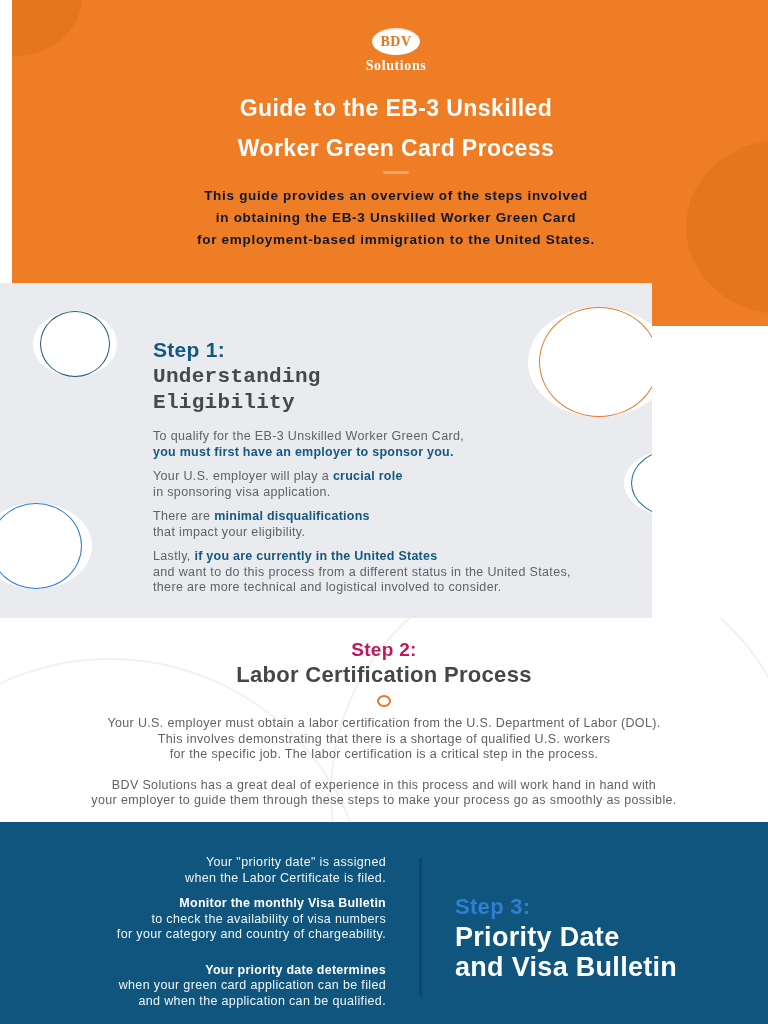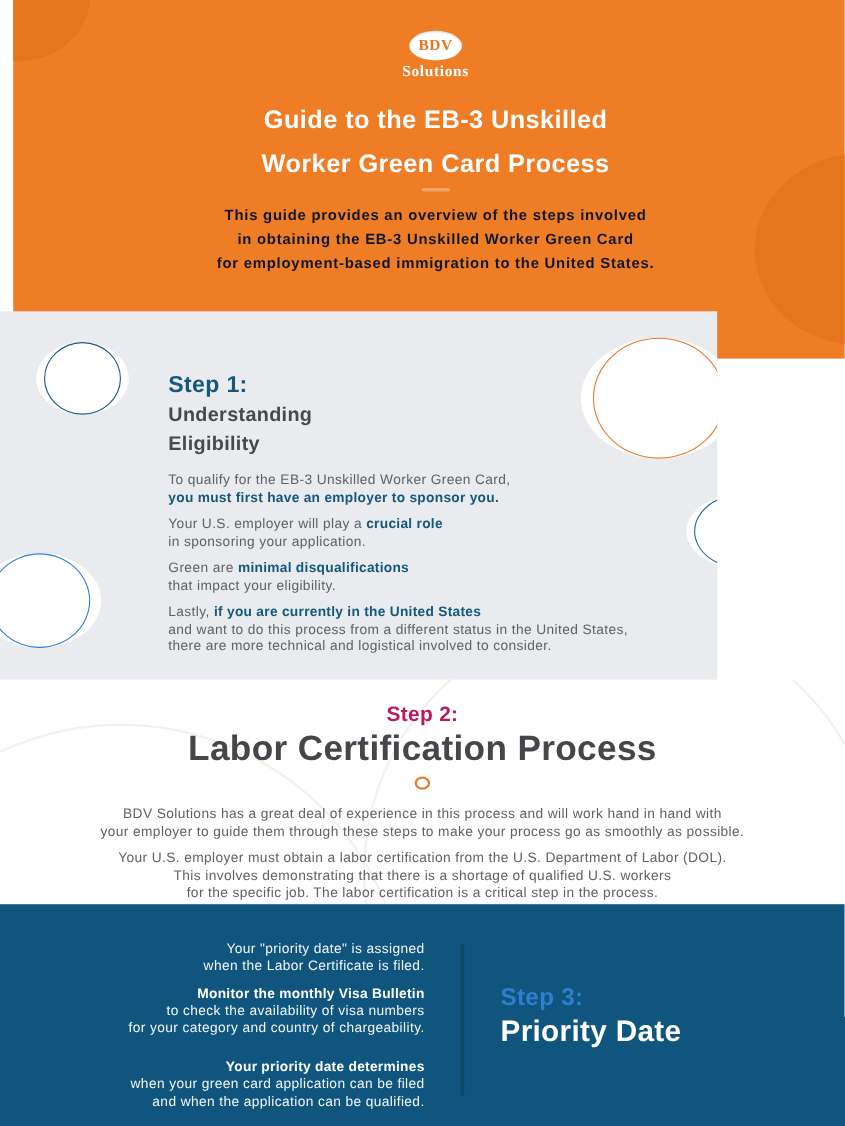--- a/index.html
+++ b/index.html
@@ -32,32 +32,32 @@
   .deco-navy .deco-ring   { border:1.5px solid #1E5B80; margin:7px; }
   .deco-orange { left:528px; top:24px;  width:142px; height:110px; }
   .deco-orange .deco-ring { border:1.5px solid #E8792A; margin:11px; }
   .deco-teal   { left:624px; top:166px; width:102px; height:68px; }
   .deco-teal .deco-ring   { border:1.5px solid #1D6B99; margin:7px; }
   .deco-blue   { left:-20px; top:220px; width:112px; height:86px; }
   .deco-blue .deco-ring   { border:1.5px solid #2E7FD9; margin:10px; }
 
   .s1-content { position:absolute; left:153px; top:55px; width:470px; }
   .step-label { color:#14587F; font-size:21px; font-weight:700; letter-spacing:0.3px; }
-  .s1-title { margin-top:2px; color:#47484B; font-size:18px; font-weight:700; line-height:26px; letter-spacing:0.3px; }
+  .s1-title { margin-top:2px; color:#47484B; font-size:21px; font-weight:700; line-height:26px; letter-spacing:0.3px;font-family:Liberation Mono, monospace; }
   .body-p { color:#5E6267; font-size:12.5px; line-height:15.5px; letter-spacing:0.35px; margin-top:9px; }
   .body-p.first { margin-top:13px; }
   .hl { color:#14587F; font-weight:700; letter-spacing:0.25px; }
 
   
   .sec2 { position:absolute; left:0; top:618px; width:768px; height:204px; background:#ffffff; overflow:hidden; text-align:center; }
   .faint-circle { position:absolute; border-radius:50%; border:2px solid rgba(238,232,226,0.65); }
   .fc1 { width:470px; height:470px; left:330px; top:-60px; }
   .fc2 { width:520px; height:520px; left:-150px; top:40px; }
   .s2-label { position:relative; margin-top:21px; color:#be185d; font-size:19px; font-weight:700; letter-spacing:0.3px; }
-  .s2-title { position:relative; margin-top:1px; color:#45464A; font-size:32px; font-weight:700; letter-spacing:0.3px; }
+  .s2-title { position:relative; margin-top:1px; color:#45464A; font-size:22px; font-weight:700; letter-spacing:0.3px; }
   .ring-marker { position:relative; width:14px; height:12px; margin:7px auto 0 auto;
                  border:2.5px solid #E8792A; border-radius:50%; background:#ffffff; }
   .s2-p { position:relative; margin-top:9px; color:#5E6267; font-size:12.5px; line-height:15.5px; letter-spacing:0.35px; }
   .s2-p.second { margin-top:15px; }
 
   
   .sec3 { position:absolute; left:0; top:822px; width:768px; height:202px; background:#10557D; overflow:hidden; }
   .s3-left { position:absolute; left:60px; top:33px; width:326px; text-align:right; }
   .s3-p { color:rgba(255,255,255,0.95); font-size:12.5px; line-height:15.5px; letter-spacing:0.35px; margin-top:10px; }
   .s3-p.p1 { margin-top:0; }
@@ -119,53 +119,53 @@
         <span>Eligibility</span>
       </div>
 
       <p class="body-p first">
         <span>To qualify for the EB-3 Unskilled Worker Green Card,</span><br>
         <span class="hl">you must first have an employer to sponsor you.</span>
       </p>
 
       <p class="body-p">
         <span>Your U.S. employer will play a </span><span class="hl">crucial role</span><br>
-        <span>in sponsoring your application.</span>
+        <span>in sponsoring visa application.</span>
       </p>
 
       <p class="body-p">
-        <span>Green are </span><span class="hl">minimal disqualifications</span><br>
+        <span>There are </span><span class="hl">minimal disqualifications</span><br>
         <span>that impact your eligibility.</span>
       </p>
 
       <p class="body-p">
         <span>Lastly, </span><span class="hl">if you are currently in the United States</span><br>
         <span>and want to do this process from a different status in the United States,</span><br>
         <span>there are more technical and logistical involved to consider.</span>
       </p>
     </div>
   </div>
 
   <div class="sec2">
     <div class="faint-circle fc1"></div>
     <div class="faint-circle fc2"></div>
 
     <div class="s2-label">Step 2:</div>
     <div class="s2-title">Labor Certification Process</div>
     <div class="ring-marker"></div>
 
-    <p class="s2-p second">
-      <span>BDV Solutions has a great deal of experience in this process and will work hand in hand with</span><br>
-      <span>your employer to guide them through these steps to make your process go as smoothly as possible.</span>
-    </p>
-
     <p class="s2-p">
       <span>Your U.S. employer must obtain a labor certification from the U.S. Department of Labor (DOL).</span><br>
       <span>This involves demonstrating that there is a shortage of qualified U.S. workers</span><br>
       <span>for the specific job. The labor certification is a critical step in the process.</span>
+    </p>
+
+    <p class="s2-p second">
+      <span>BDV Solutions has a great deal of experience in this process and will work hand in hand with</span><br>
+      <span>your employer to guide them through these steps to make your process go as smoothly as possible.</span>
     </p>
   </div>
 
   <div class="sec3">
     <div class="s3-left">
       <p class="s3-p p1">
         <span>Your "priority date" is assigned</span><br>
         <span>when the Labor Certificate is filed.</span>
       </p>
       <p class="s3-p">
@@ -179,17 +179,18 @@
         <span>and when the application can be qualified.</span>
       </p>
     </div>
 
     <div class="s3-divider"></div>
 
     <div class="s3-right">
       <div class="s3-label">Step 3:</div>
       <div class="s3-title">
         <span>Priority Date</span><br>
+        <span>and Visa Bulletin</span>
       </div>
     </div>
   </div>
 
 </div>
 
 </body></html>

